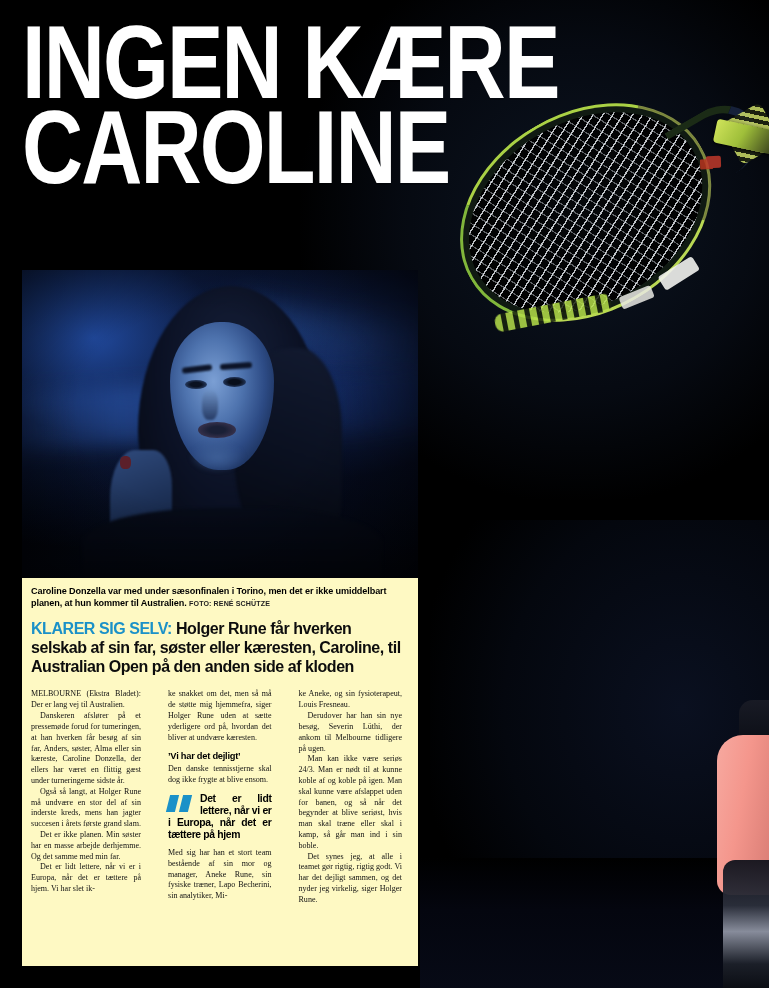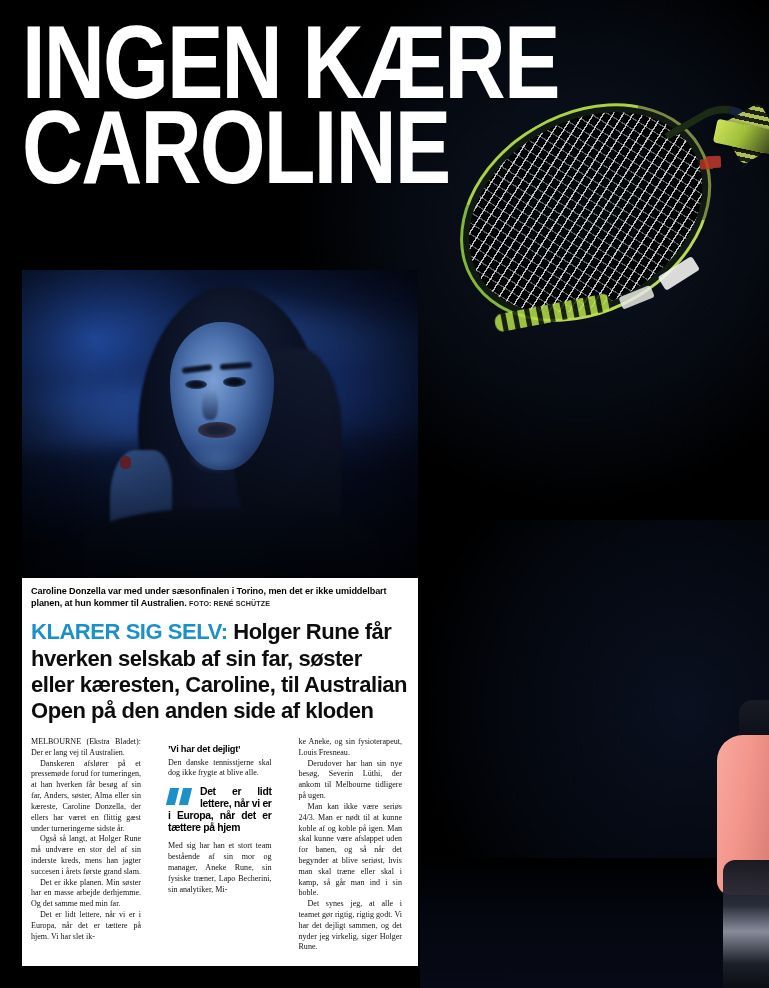--- a/index.html
+++ b/index.html
@@ -139,21 +139,21 @@
     transform:scaleX(.92) scaleY(1.13);
     transform-origin:left top;
     white-space:nowrap;
     text-shadow:0 2px 0 rgba(0,0,0,.25);
   }
   #headline .hl-line.l2{ margin-top:6px; }
 
   
   #article{
     position:absolute; left:22px; top:270px; width:396px; height:696px;
-    background:#ffffff; z-index:6;
+    background:#fef9c3; z-index:6;
     padding:0;
   }
 
   
   #photo{
     position:relative; width:100%; height:308px; overflow:hidden;
     background:#040a18;
   }
   .ph-bgwash{
     position:absolute; inset:0;
@@ -229,21 +229,21 @@
     font-weight:700; letter-spacing:-.1px;
   }
   #caption .credit{
     font-weight:700; font-size:7.1px; letter-spacing:.1px;
     color:#222; text-transform:uppercase;
   }
 
   
   #deck{
     padding:4px 10px 9px 9px;
-    font-size:22px; line-height:1.19; color:#0d0d0d;
+    font-size:16px; line-height:1.19; color:#0d0d0d;
     font-weight:700; letter-spacing:-.45px;
   }
   #deck .kicker{ color:#1b91c8; font-weight:700; }
 
   
   #cols{
     display:flex; gap:12px; padding:4px 8px 8px 9px;
   }
   .col{
     width:126px; padding-right:8px;
@@ -347,22 +347,23 @@
 
     <div class="col">
       <p class="noindent">MELBOURNE (Ekstra Bladet): Der er lang vej til Australien.</p>
       <p>Danskeren afslører på et pressemøde forud for turneringen, at han hverken får besøg af sin far, Anders, søster, Alma  eller sin kæreste, Caroline Donzella, der ellers har været en flittig gæst under turneringerne sidste år.</p>
       <p>Også så langt, at Holger Rune må undvære en stor del af sin inderste kreds, mens han jagter succesen i årets første grand slam.</p>
       <p>Det er ikke planen. Min søster har en masse arbejde derhjemme. Og det samme med min far.</p>
       <p>Det er lidt lettere, når vi er i Europa, når det er tættere på hjem. Vi har slet ik-</p>
     </div>
 
     <div class="col">
+      <p class="noindent">ke snakket om det, men så må de støtte mig hjemmefra, siger Holger Rune uden at sætte yderligere ord på, hvordan det bliver at undvære kæresten.</p>
       <h3 class="subhead">’Vi har det dejligt’</h3>
-      <p class="noindent">Den danske tennisstjerne skal dog ikke frygte at blive alle.</p>
+      <p class="noindent">Den danske tennisstjerne skal dog ikke frygte at blive ensom.</p>
 
       <div class="pullquote">
         <span class="pq-mark">
             <i></i>
             <i></i>
           </span>
         <span>Det er lidt lettere, når vi er i Europa, når det er tættere på hjem</span>
       </div>
 
       <p class="noindent">Med sig har han et stort team bestående af sin mor og manager, Aneke Rune, sin fysiske træner, Lapo Becherini, sin analytiker, Mi-</p>

